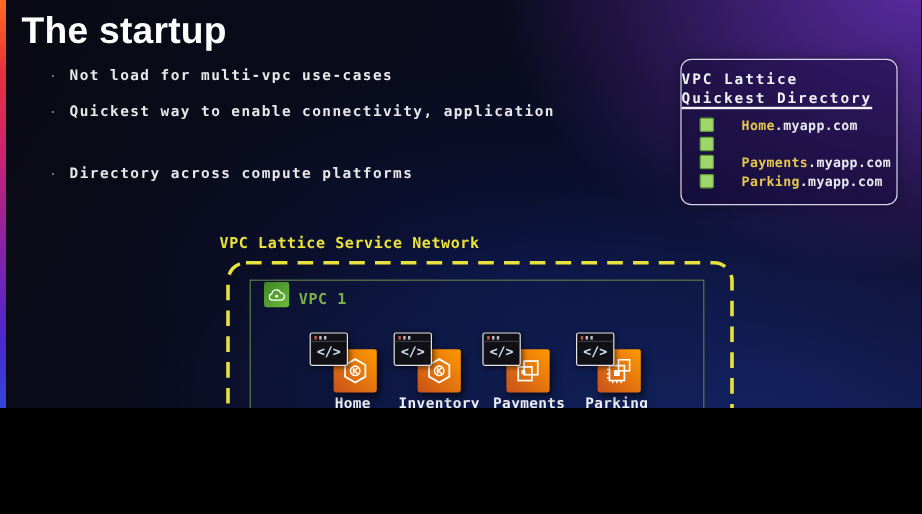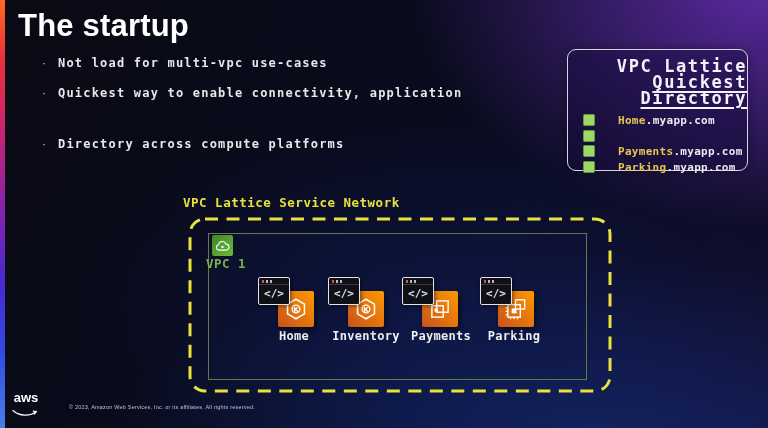--- a/index.html
+++ b/index.html
@@ -1,17 +1,17 @@
 <!DOCTYPE html>
 <html><head>
 <meta charset="utf-8">
 <style>
   html,body{margin:0;padding:0;background:#000;}
   .slide{
-    position:relative;width:768px;height:428px;overflow:hidden;
+    position:relative;width:768px;height:340px;overflow:hidden;
     font-family:"Liberation Sans",sans-serif;
     background:
       radial-gradient(620px 420px at 100% -4%, rgba(96,44,168,.95), rgba(96,44,168,0) 58%),
       radial-gradient(820px 340px at 78% 108%, rgba(24,58,158,.50), rgba(24,58,158,0) 62%),
       radial-gradient(500px 260px at 55% 70%, rgba(14,28,96,.45), rgba(14,28,96,0) 70%),
       linear-gradient(120deg,#0a0a14 0%,#090b1e 55%,#110e2e 100%);
   }
   .stripe{
     position:absolute;left:0;top:0;width:5px;height:428px;
     background:linear-gradient(180deg,#ff6a1e 0%,#e8303c 14%,#cc2372 30%,#8a22a8 48%,#4a28d0 66%,#2f4be0 82%,#4a7de8 100%);
@@ -30,23 +30,23 @@
   .b1{top:55px}.b2{top:85px}.b3{top:136px}
 
   
   .dir{
     position:absolute;left:567px;top:49px;width:179px;height:120px;
     border:1.5px solid #d6d4ea;border-radius:9px;
     background:rgba(22,10,62,.45);
     box-shadow:0 0 10px rgba(0,0,0,.35);
   }
   .dir-title{
-    margin-top:8px;text-align:right;color:#f2f2f8;
+    margin-top:8px;text-align:left;color:#f2f2f8;
     font-family:"DejaVu Sans Mono",monospace;font-weight:700;
-    font-size:17px;letter-spacing:1.6px;line-height:16px;
+    font-size:12px;letter-spacing:1.6px;line-height:16px;
   }
   .dir-title .u{text-decoration:underline;text-underline-offset:3px;text-decoration-thickness:1.5px;}
   .dir-items{margin:8px 0 0 15px;}
   .dir-item{display:flex;align-items:flex-start;height:15.5px;gap:16px;}
   .sq{
     width:10px;height:10px;margin-right:7px;border-radius:1.5px;
     background:#9fd66a;border:1px solid #5f9c33;flex:0 0 10px;
   }
   .dir-item .txt{
     font-family:"DejaVu Sans Mono",monospace;font-weight:700;
@@ -59,21 +59,21 @@
   .net-label{
     position:absolute;left:183px;top:195px;width:424px;text-align:left;
     color:#e9e13c;font-family:"DejaVu Sans Mono",monospace;font-weight:700;
     font-size:12.5px;letter-spacing:.5px;
   }
   .dashed-wrap{position:absolute;left:188px;top:217px;width:424px;height:176px;}
   .vpc-box{
     position:absolute;left:208px;top:233px;width:377px;height:145px;
     border:1px solid #5f7a4d;background:rgba(16,26,70,.22);
   }
-  .vpc-tag{position:absolute;left:198px;top:235px;display:flex;align-items:center;flex-direction:column;}
+  .vpc-tag{position:absolute;left:220px;top:235px;display:flex;align-items:flex-end;}
   .vpc-ico{
     width:21px;height:21px;border-radius:2px;
     background:linear-gradient(135deg,#3f8624,#6cbb3c);
     display:flex;align-items:center;justify-content:center;
   }
   .vpc-name{
     margin-left:8px;color:#7db04a;font-family:"DejaVu Sans Mono",monospace;
     font-weight:700;font-size:12.5px;letter-spacing:.5px;
   }
 

